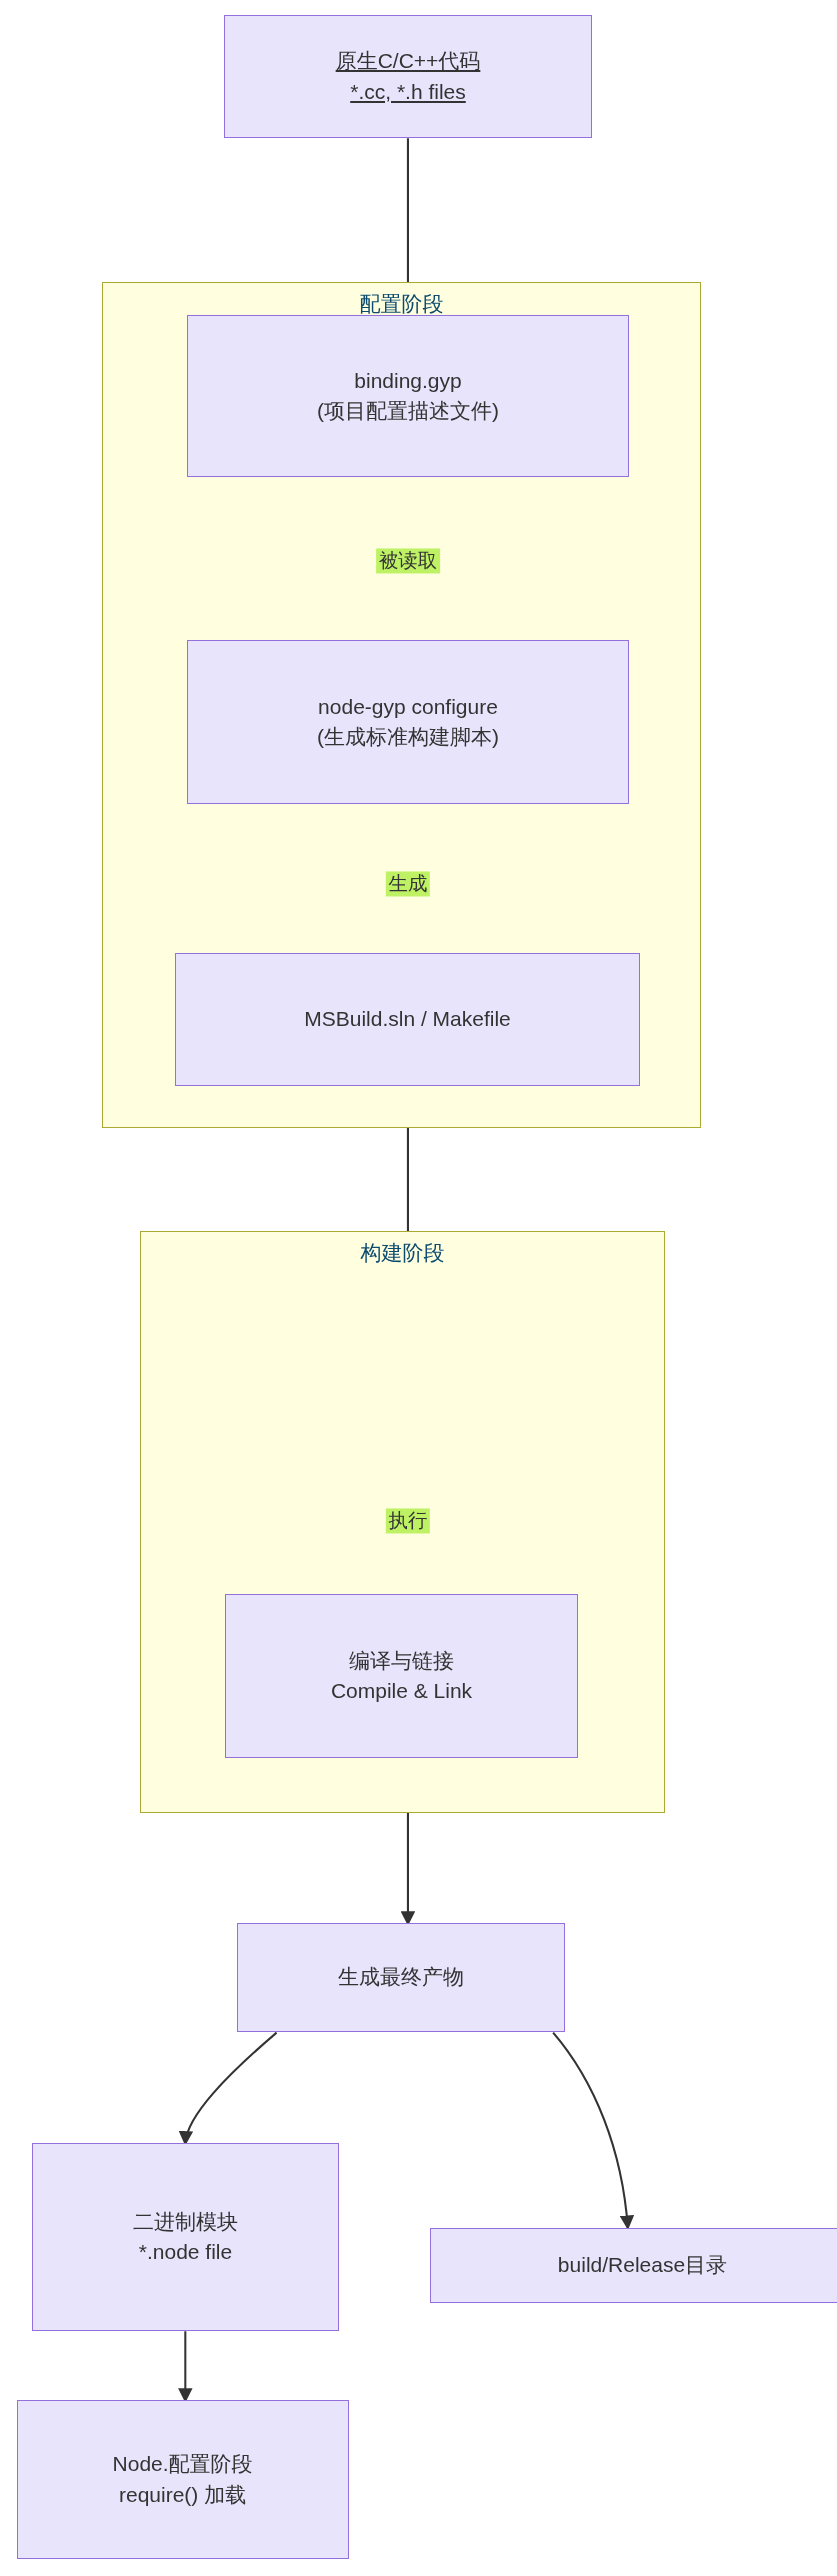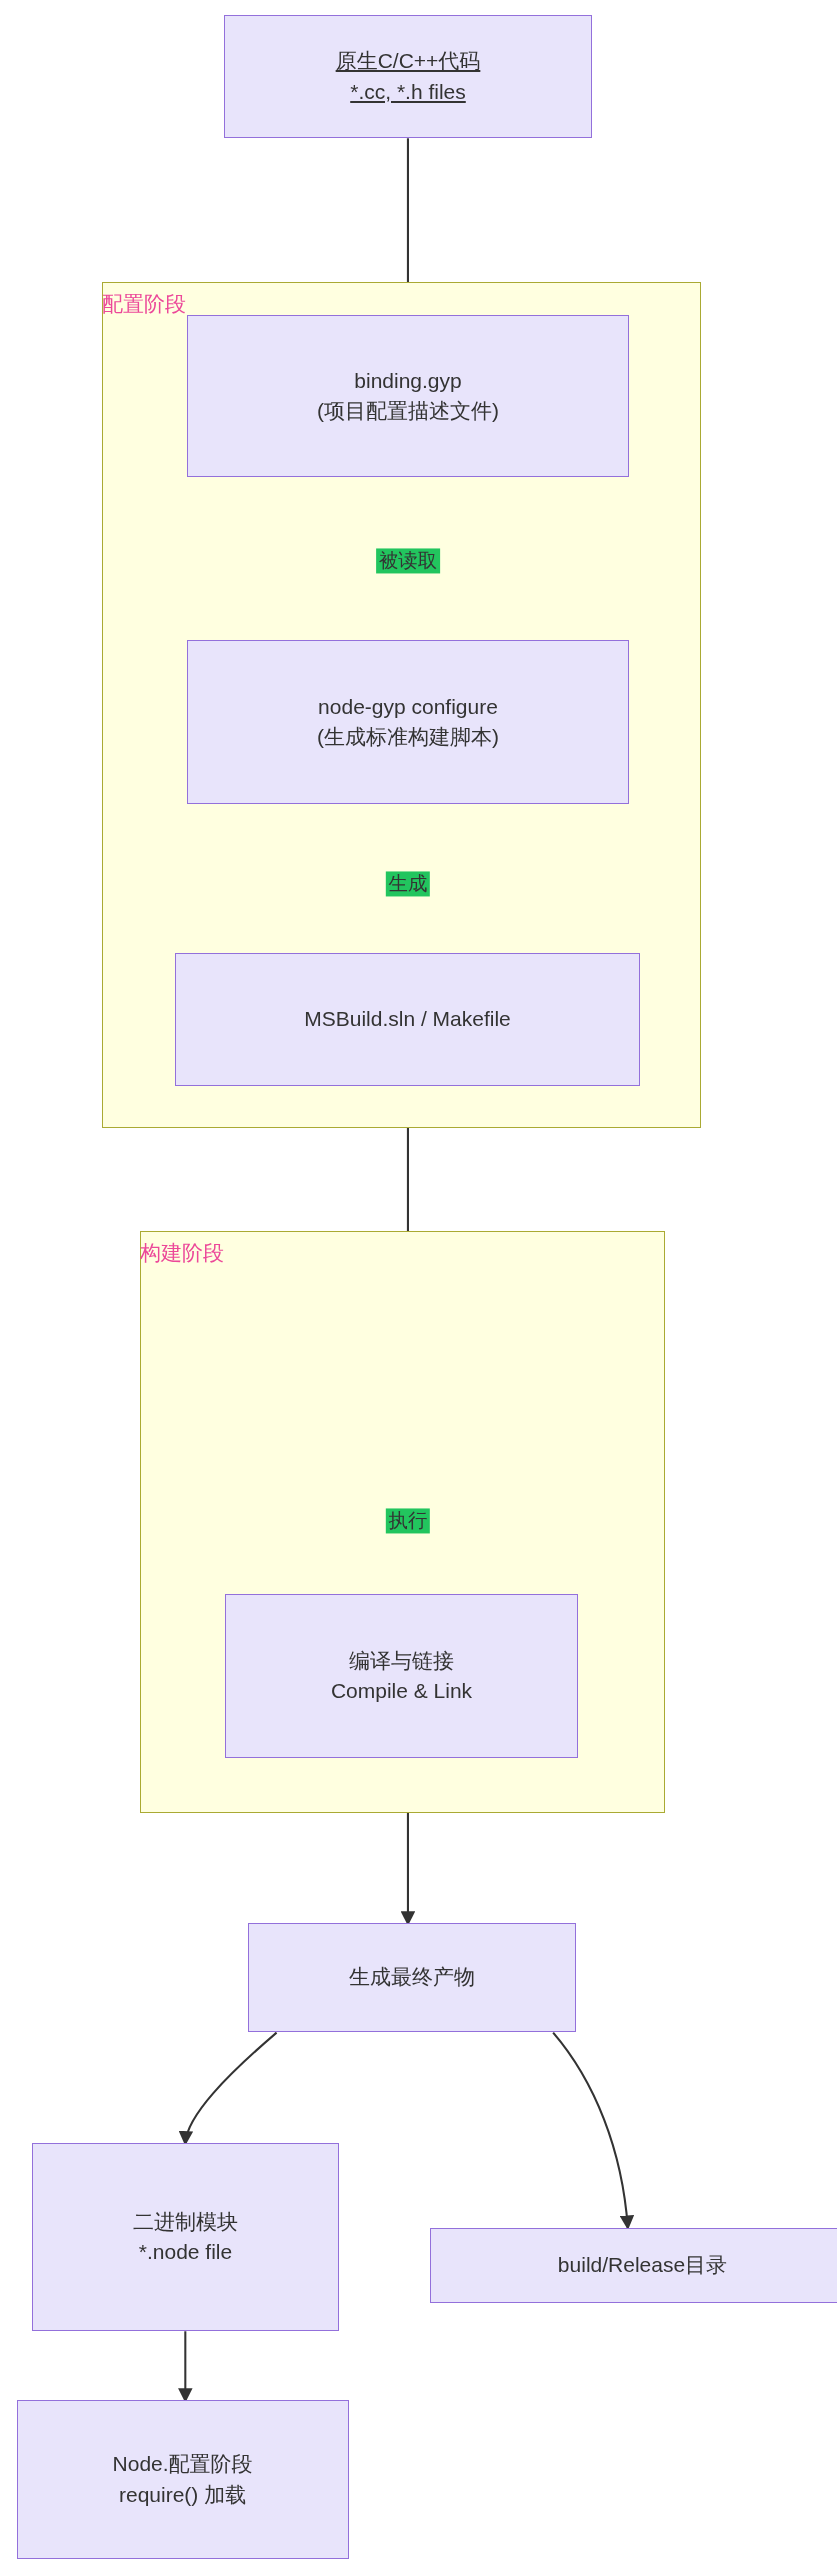--- a/index.html
+++ b/index.html
@@ -28,43 +28,43 @@
   .cluster {
     position: absolute;
     background: #ffffe0;
     border: 1.4px solid #aaaa33;
     box-sizing: border-box;
   }
   .cluster-title {
     position: absolute;
     left: 0;
     right: 0;
-    text-align: left;
+    text-align: center;
     font-size: 21px;
-    color: #ec4899;
+    color: #0c4a6e;
     line-height: 1.1;
   }
   .node {
     position: absolute;
     background: #e8e4fb;
     border: 1.4px solid #9370db;
     box-sizing: border-box;
     display: flex;
     flex-direction: column;
     align-items: center;
     justify-content: center;
     text-align: center;
     color: #333333;
     font-size: 21px;
     line-height: 1.45;
   }
   .node .ln { display: block; white-space: nowrap; }
   .edge-label {
     position: absolute;
-    background: #22c55e;
+    background: #bef264;
     color: #333333;
     font-size: 19.4px;
     line-height: 1.15;
     padding: 1.4px 2.8px;
     white-space: nowrap;
     transform: translate(-50%, -50%);
   }
 </style>
 </head>
 <body>
@@ -121,21 +121,21 @@
   <div class="node" style="left:175px; top:953px; width:465px; height:133px;">
     <span class="ln">MSBuild.sln / Makefile</span>
   </div>
 
 
   <div class="node" style="left:225px; top:1594px; width:353px; height:164px;">
     <span class="ln">编译与链接</span>
     <span class="ln">Compile &amp; Link</span>
   </div>
 
-  <div class="node" style="left:248px; top:1923px; width:328px; height:109px;">
+  <div class="node" style="left:237px; top:1923px; width:328px; height:109px;">
     <span class="ln">生成最终产物</span>
   </div>
 
   <div class="node" style="left:32px; top:2143px; width:307px; height:188px;">
     <span class="ln">二进制模块</span>
     <span class="ln">*.node file</span>
   </div>
 
   <div class="node" style="left:430px; top:2228px; width:413px; height:75px;padding-left:12px;">
     <span class="ln">build/Release目录</span>

